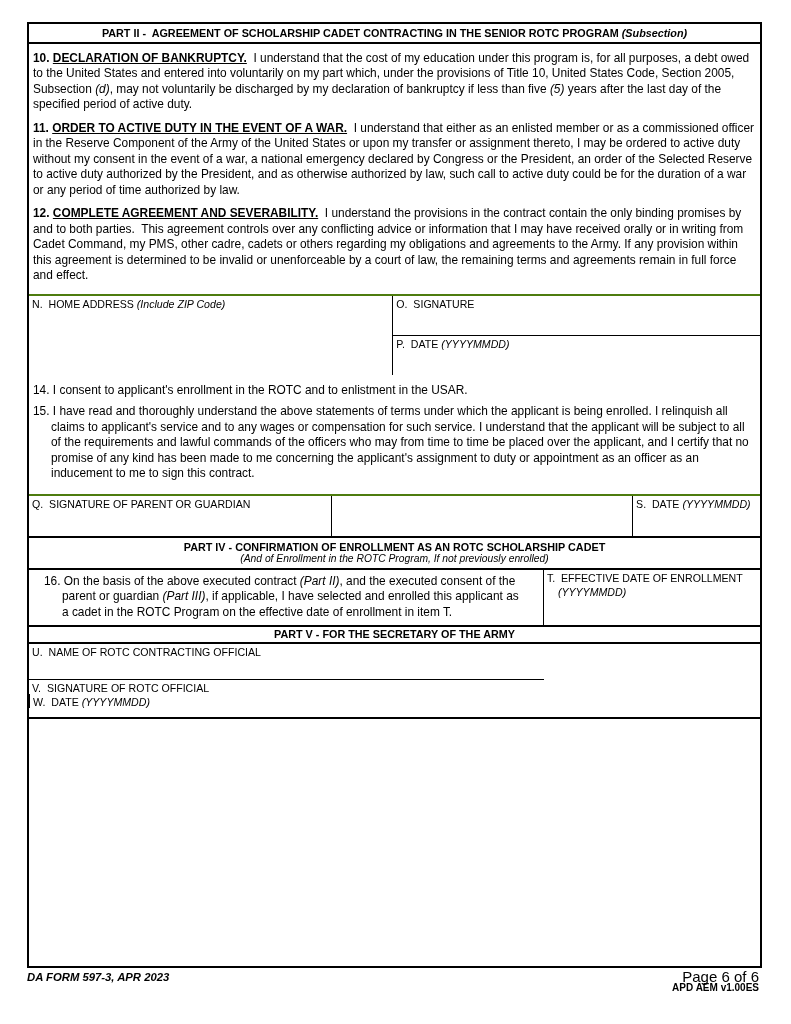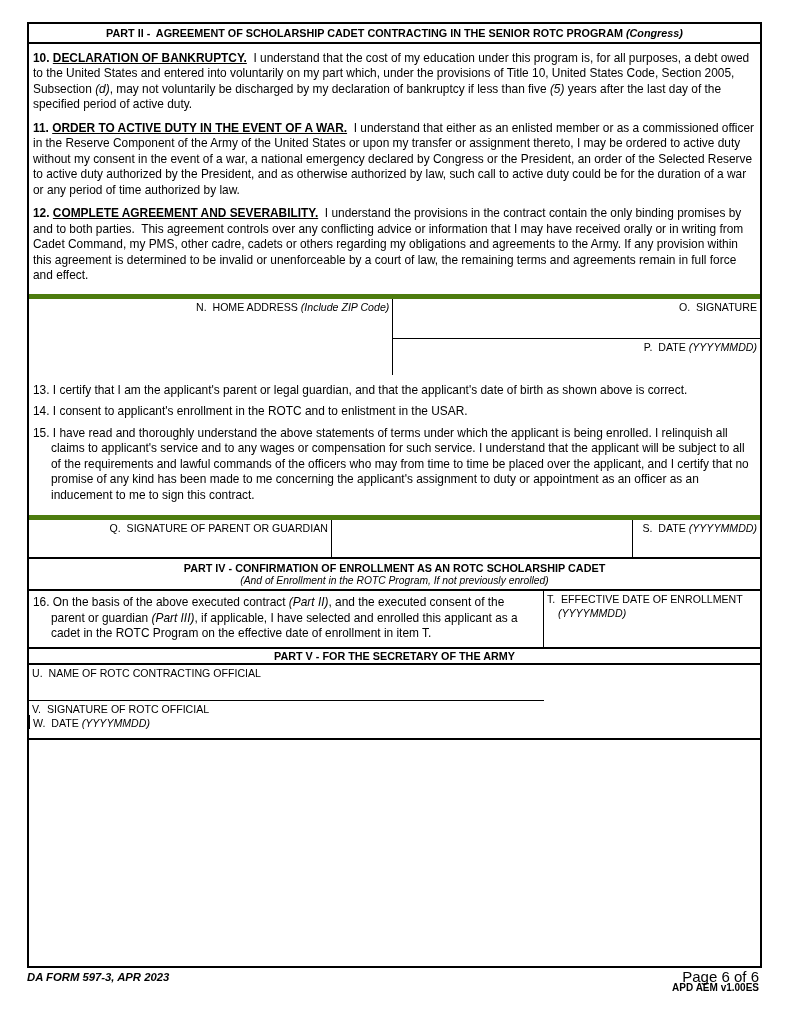--- a/index.html
+++ b/index.html
@@ -24,21 +24,21 @@
   .part-header .subtitle { display:block; font-weight:normal; font-style:italic; font-size:10.3px; }
 
   .paras { padding:2px 6px 2px 4px; }
   .para { font-size:11.9px; line-height:15.5px; margin:5px 0 8px; }
   .para span { white-space:pre-wrap; }
 
   .items { padding:2px 6px 6px 4px; }
   .hang { font-size:11.9px; line-height:15.5px; margin:6px 0; padding-left:18px; text-indent:-18px; white-space:pre-wrap; }
   .hang span { white-space:pre-wrap; }
 
-  .tbl { display:flex; border-top:5px solid #4d7c0f;text-align:right; }
+  .tbl { display:flex; border-top:2px solid #4d7c0f; }
   .cell { display:flex; flex-direction:column; }
   .cell-label { font-size:10.6px; line-height:12px; padding:2px 3px 0 3px; }
   .field-space { flex:1; }
 
   .nop { height:81px; }
   .nop .left { width:49.7%; }
   .nop .right { width:50.3%; border-left:1px solid #000; display:flex; flex-direction:column; }
   .nop .o-cell { height:40px; border-bottom:1px solid #000; }
   .nop .p-cell { flex:1; }
 
@@ -68,21 +68,21 @@
   .footer-right { text-align:right; }
   .footer-page { font-size:15px; line-height:12px; }
   .footer-version { font-size:10px; line-height:9px;font-weight:bold; }
 </style>
 </head>
 <body>
 
 <div class="page">
   <div class="form-box">
 
-    <div class="part-header"><span class="pre">PART II -  AGREEMENT OF SCHOLARSHIP CADET CONTRACTING IN THE SENIOR ROTC PROGRAM </span><span class="it pre">(Congress)</span></div>
+    <div class="part-header"><span class="pre">PART II -  AGREEMENT OF SCHOLARSHIP CADET CONTRACTING IN THE SENIOR ROTC PROGRAM </span><span class="it pre">(Subsection)</span></div>
 
     <div class="paras">
       <div class="para"><span class="b">10. </span><span class="b u">DECLARATION OF BANKRUPTCY.</span><span><span>  I understand that the cost of my education under this program is, for all purposes, a debt owed to the United States and entered into voluntarily on my part which, under the provisions of Title 10, United States Code, Section 2005, Subsection </span><span class="it">(d)</span><span>, may not voluntarily be discharged by my declaration of bankruptcy if less than five </span><span class="it">(5)</span><span> years after the last day of the specified period of active duty.</span></span></div>
       <div class="para"><span class="b">11. </span><span class="b u">ORDER TO ACTIVE DUTY IN THE EVENT OF A WAR.</span><span><span>  I understand that either as an enlisted member or as a commissioned officer in the Reserve Component of the Army of the United States or upon my transfer or assignment thereto, I may be ordered to active duty without my consent in the event of a war, a national emergency declared by Congress or the President, an order of the Selected Reserve to active duty authorized by the President, and as otherwise authorized by law, such call to active duty could be for the duration of a war or any period of time authorized by law.</span></span></div>
       <div class="para"><span class="b">12. </span><span class="b u">COMPLETE AGREEMENT AND SEVERABILITY.</span><span><span>  I understand the provisions in the contract contain the only binding promises by and to both parties.  This agreement controls over any conflicting advice or information that I may have received orally or in writing from Cadet Command, my PMS, other cadre, cadets or others regarding my obligations and agreements to the Army. If any provision within this agreement is determined to be invalid or unenforceable by a court of law, the remaining terms and agreements remain in full force and effect.</span></span></div>
     </div>
 
     <div class="tbl nop">
       <div class="cell left">
         <div class="cell-label"><span class="pre">N.  HOME ADDRESS </span><span class="it pre">(Include ZIP Code)</span></div>
@@ -95,21 +95,20 @@
         </div>
         <div class="cell p-cell">
           <div class="cell-label"><span class="pre">P.  DATE </span><span class="it pre">(YYYYMMDD)</span></div>
           <div class="field-space"></div>
         </div>
       </div>
     </div>
 
 
     <div class="items">
-      <div class="hang">13. I certify that I am the applicant's parent or legal guardian, and that the applicant's date of birth as shown above is correct.</div>
       <div class="hang">14. I consent to applicant's enrollment in the ROTC and to enlistment in the USAR.</div>
       <div class="hang">15. I have read and thoroughly understand the above statements of terms under which the applicant is being enrolled. I relinquish all claims to applicant's service and to any wages or compensation for such service. I understand that the applicant will be subject to all of the requirements and lawful commands of the officers who may from time to time be placed over the applicant, and I certify that no promise of any kind has been made to me concerning the applicant's assignment to duty or appointment as an officer as an inducement to me to sign this contract.</div>
     </div>
 
     <div class="tbl qrs">
       <div class="cell q-cell">
         <div class="cell-label pre">Q.  SIGNATURE OF PARENT OR GUARDIAN</div>
         <div class="field-space"></div>
       </div>
       <div class="cell r-cell">
@@ -118,21 +117,21 @@
       <div class="cell s-cell">
         <div class="cell-label"><span class="pre">S.  DATE </span><span class="it pre">(YYYYMMDD)</span></div>
         <div class="field-space"></div>
       </div>
     </div>
 
     <div class="part-header" style="border-top:2px solid #000; border-bottom:0;"><span class="pre">PART IV - CONFIRMATION OF ENROLLMENT AS AN ROTC SCHOLARSHIP CADET</span><span class="subtitle pre">(And of Enrollment in the ROTC Program, If not previously enrolled)</span></div>
 
     <div class="row16">
       <div class="left">
-        <div class="hang" style="margin:2px 0;"><span>16. On the basis of the above executed contract </span><span class="it">(Part II)</span><span>, and the executed consent of the parent or guardian </span><span class="it">(Part III)</span><span>, if applicable, I have selected and enrolled this applicant as a cadet in the ROTC Program on the effective date of enrollment in item T.</span></div>
+        <div class="hang" style="margin:2px 11px;"><span>16. On the basis of the above executed contract </span><span class="it">(Part II)</span><span>, and the executed consent of the parent or guardian </span><span class="it">(Part III)</span><span>, if applicable, I have selected and enrolled this applicant as a cadet in the ROTC Program on the effective date of enrollment in item T.</span></div>
       </div>
       <div class="cell t-cell">
         <div class="cell-label pre">T.  EFFECTIVE DATE OF ENROLLMENT</div>
         <div class="cell-label t-line2 it pre">(YYYYMMDD)</div>
         <div class="field-space"></div>
       </div>
     </div>
 
     <div class="part-header" style="border-top:2px solid #000; padding:1px 2px;"><span class="pre">PART V - FOR THE SECRETARY OF THE ARMY</span></div>
 

